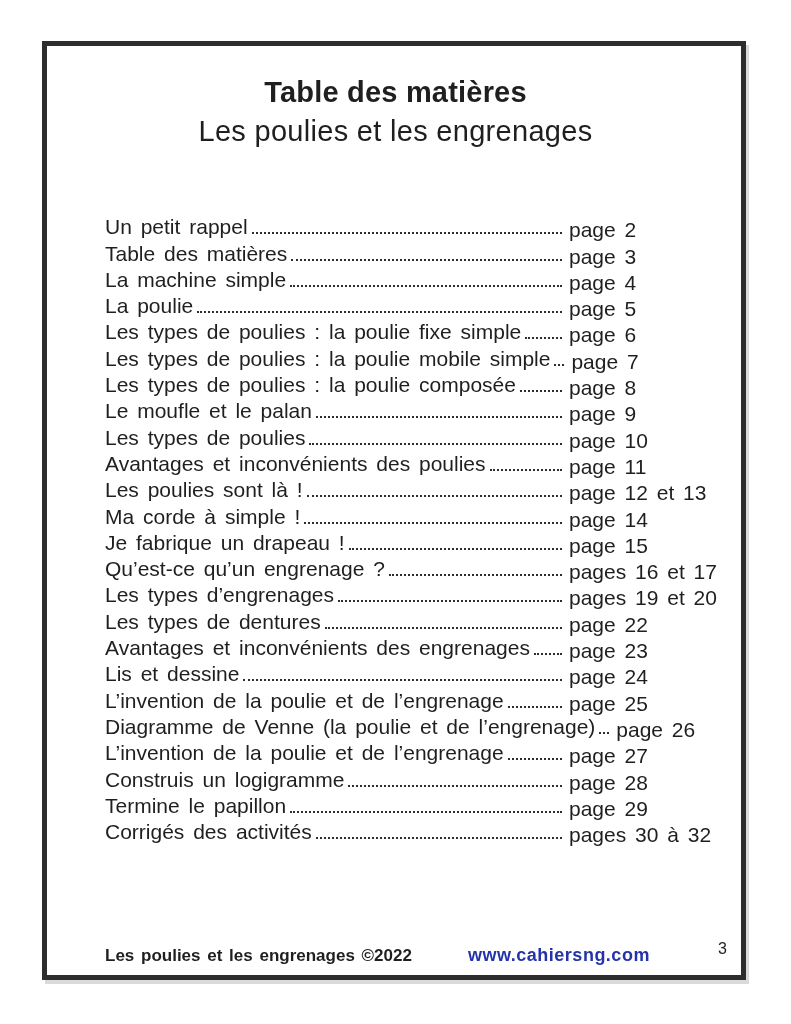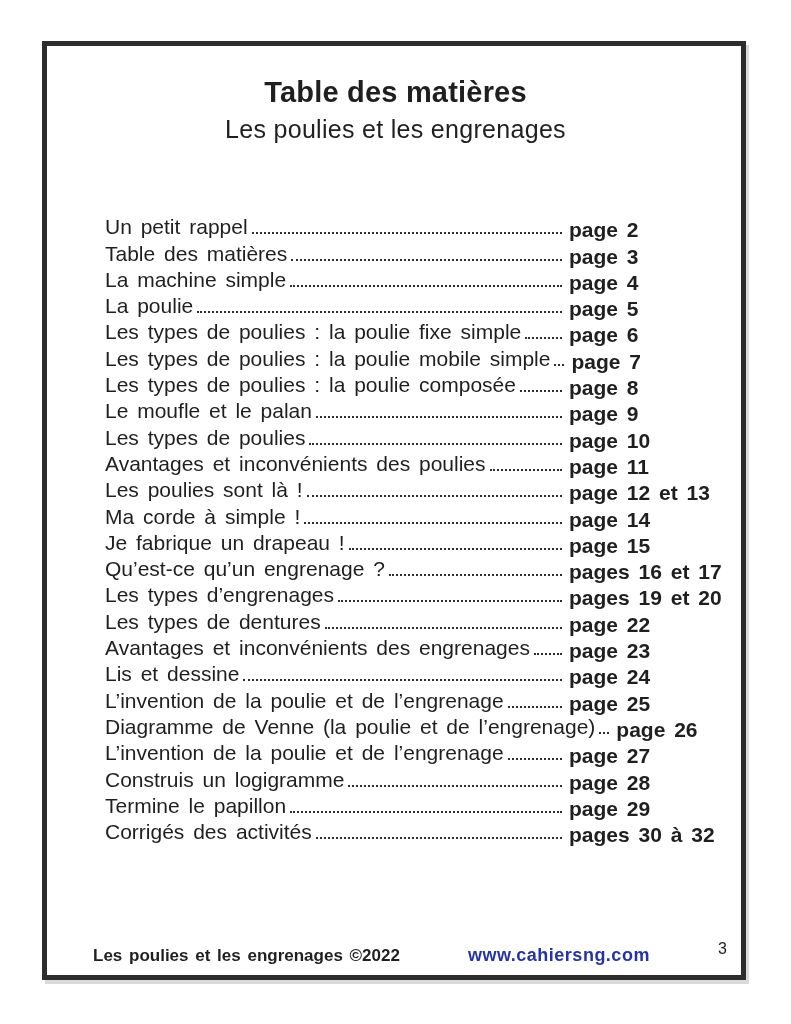--- a/index.html
+++ b/index.html
@@ -12,36 +12,36 @@
     position:absolute;left:42px;top:41px;width:704px;height:939px;
     border:5px solid var(--border,#2d2d2d);box-sizing:border-box;background:#fff;
     box-shadow:3px 4px 0 rgba(150,150,150,0.35);
   }
   .doc-title{
     position:absolute;top:76px;left:0;width:791px;text-align:center;
     font-size:29px;font-weight:800;letter-spacing:0.2px;
   }
   .doc-subtitle{
     position:absolute;top:115px;left:0;width:791px;text-align:center;
-    font-size:25px;font-weight:400;letter-spacing:0.3px;
+    font-size:29px;font-weight:400;letter-spacing:0.3px;
   }
   .toc{
     position:absolute;left:105px;top:213px;width:596px;
     font-size:21px;word-spacing:3px;
   }
   .row{display:flex;align-items:flex-end;height:26.3px;}
   .t{white-space:nowrap;flex:none;}
   .leader{
     flex:1;margin:0 7px 5px 4px;
     border-bottom:2.2px dotted #2e2e2e;
     min-width:10px;
   }
-  .p{flex:none;width:132px;white-space:nowrap;transform:translateY(3px);font-weight:bold;}
+  .p{flex:none;width:132px;white-space:nowrap;transform:translateY(3px);}
   .footer-left{
-    position:absolute;left:93px;top:946px;
+    position:absolute;left:105px;top:946px;
     font-size:17px;font-weight:700;word-spacing:2px;
   }
   .footer-site{
     position:absolute;left:468px;top:945px;
     font-size:18px;font-weight:700;letter-spacing:0.5px;
     color:var(--link,#2433aa);
   }
   .page-num{
     position:absolute;right:64px;top:940px;
     font-size:16px;font-weight:400;

